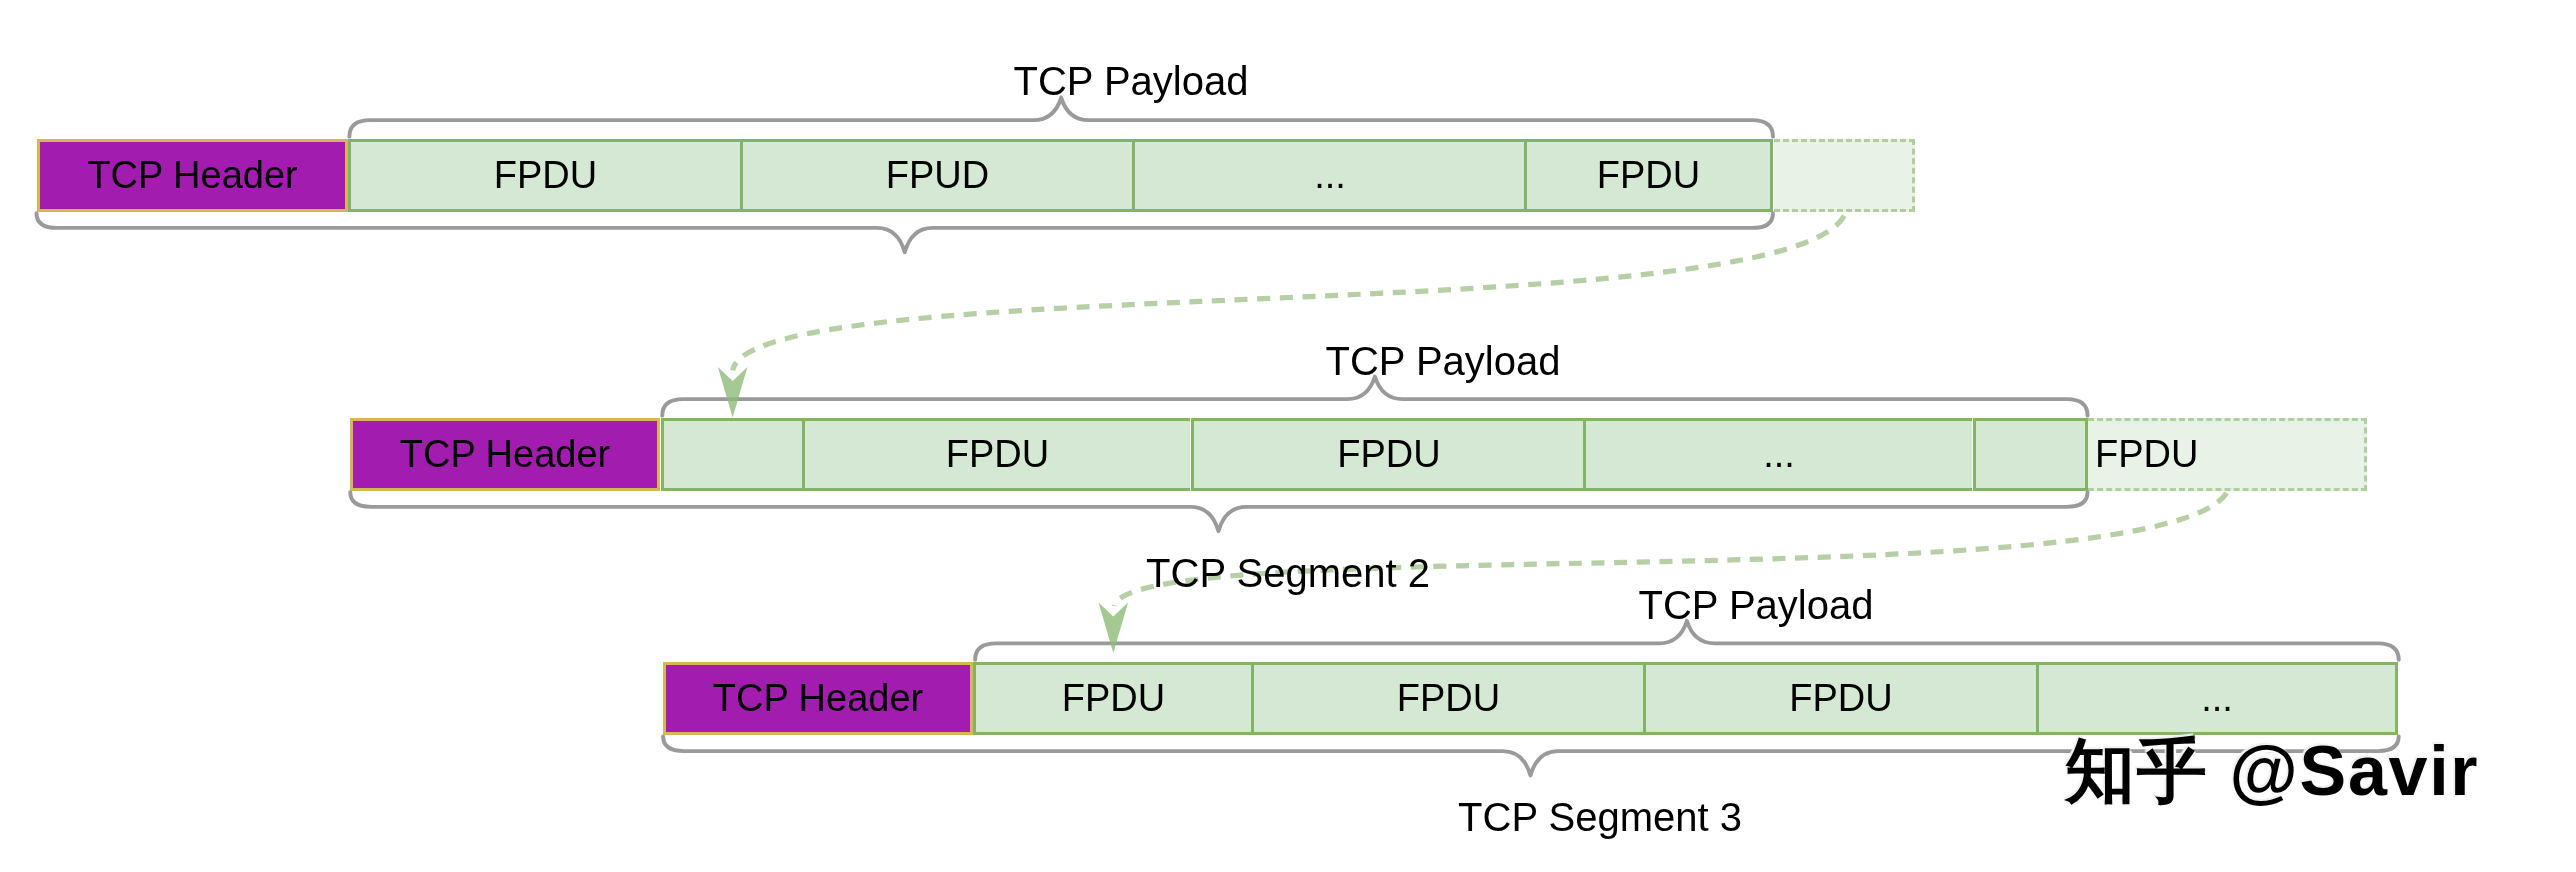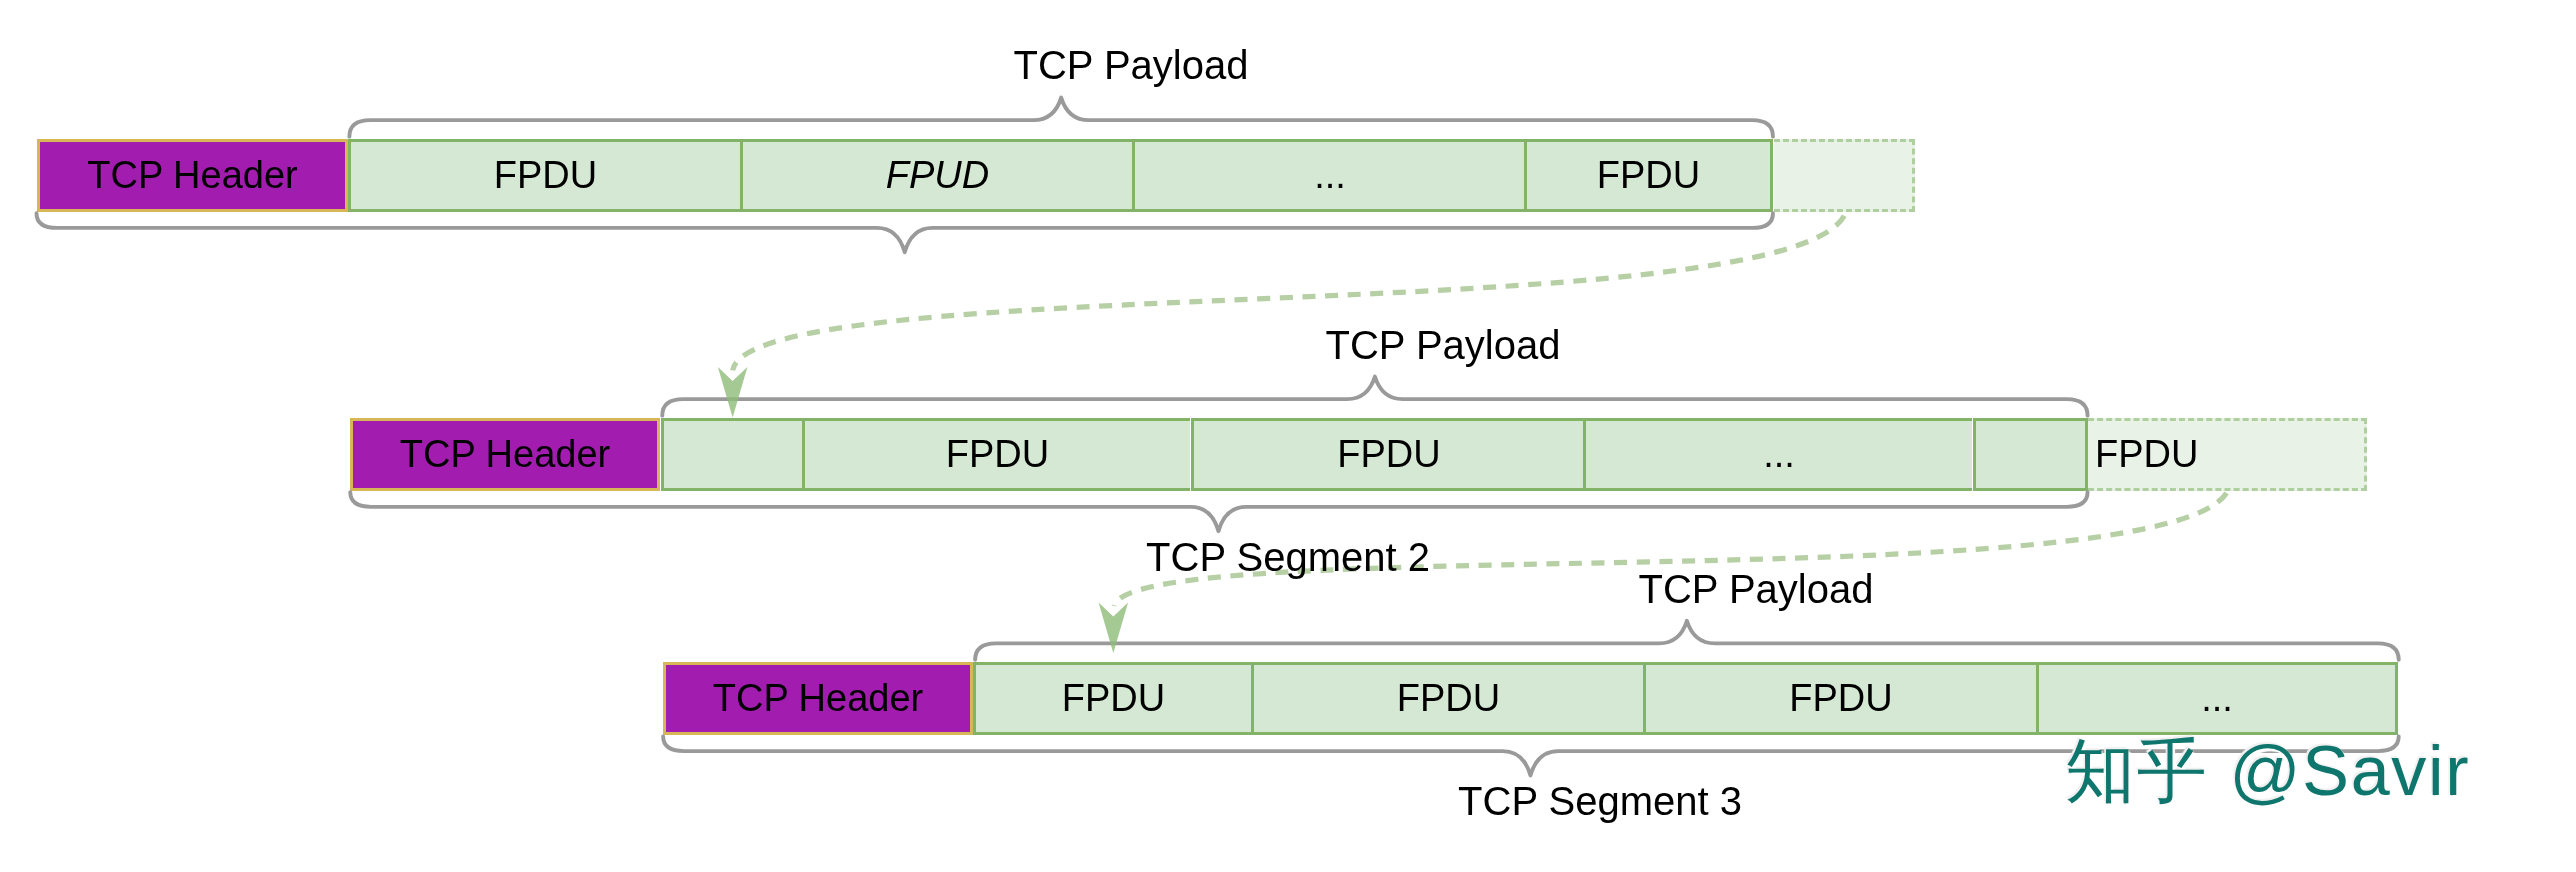--- a/index.html
+++ b/index.html
@@ -36,44 +36,45 @@
     border:3.5px dashed rgba(130,179,102,0.55);
     border-left:none;
     justify-content:flex-start;
     padding-left:7px;
   }
   .brace-label{
     position:absolute;
     width:608px;height:45px;line-height:45px;
     text-align:center;
     font-size:40px;
+    margin-top:16px;
   }
   .svg-layer{
     position:absolute;left:0;top:0;width:2576px;height:873px;
     pointer-events:none;
   }
   .watermark{
     position:absolute;
     left:2065px;top:725px;
     font-size:70px;
-    font-weight:normal;
+    font-weight:bold;
     letter-spacing:1.7px;
-    color:#0f766e;
+    color:#000000;
     text-shadow:2.6px 2.6px 0.9px #ffffff,-1.7px -1.7px 0.9px #f0f0f0,0.9px 0.9px 0 #dcdcdc;
     white-space:nowrap;
   }
 </style>
 </head>
 <body>
 
 <div class="canvas">
 
   <div class="box hdr" style="left:37px;top:139px;width:311px;">TCP Header</div>
   <div class="box cell" style="left:348px;top:139px;width:392px;">FPDU</div>
-  <div class="box cell" style="left:740px;top:139px;width:392px;font-style:italic;">FPUD</div>
+  <div class="box cell" style="left:740px;top:139px;width:392px;">FPUD</div>
   <div class="box cell" style="left:1132px;top:139px;width:393px;">...</div>
   <div class="box cell last" style="left:1524px;top:139px;width:249px;">FPDU</div>
   <div class="box ghost" style="left:1774px;top:139px;width:141px;"></div>
 
   <div class="box hdr" style="left:350px;top:418px;width:310px;">TCP Header</div>
   <div class="box cell" style="left:661px;top:418px;width:142px;"></div>
   <div class="box cell" style="left:802px;top:418px;width:388px;">FPDU</div>
   <div class="box cell" style="left:1191px;top:418px;width:393px;">FPDU</div>
   <div class="box cell" style="left:1583px;top:418px;width:389px;">...</div>
   <div class="box cell last" style="left:1973px;top:418px;width:115px;"></div>

